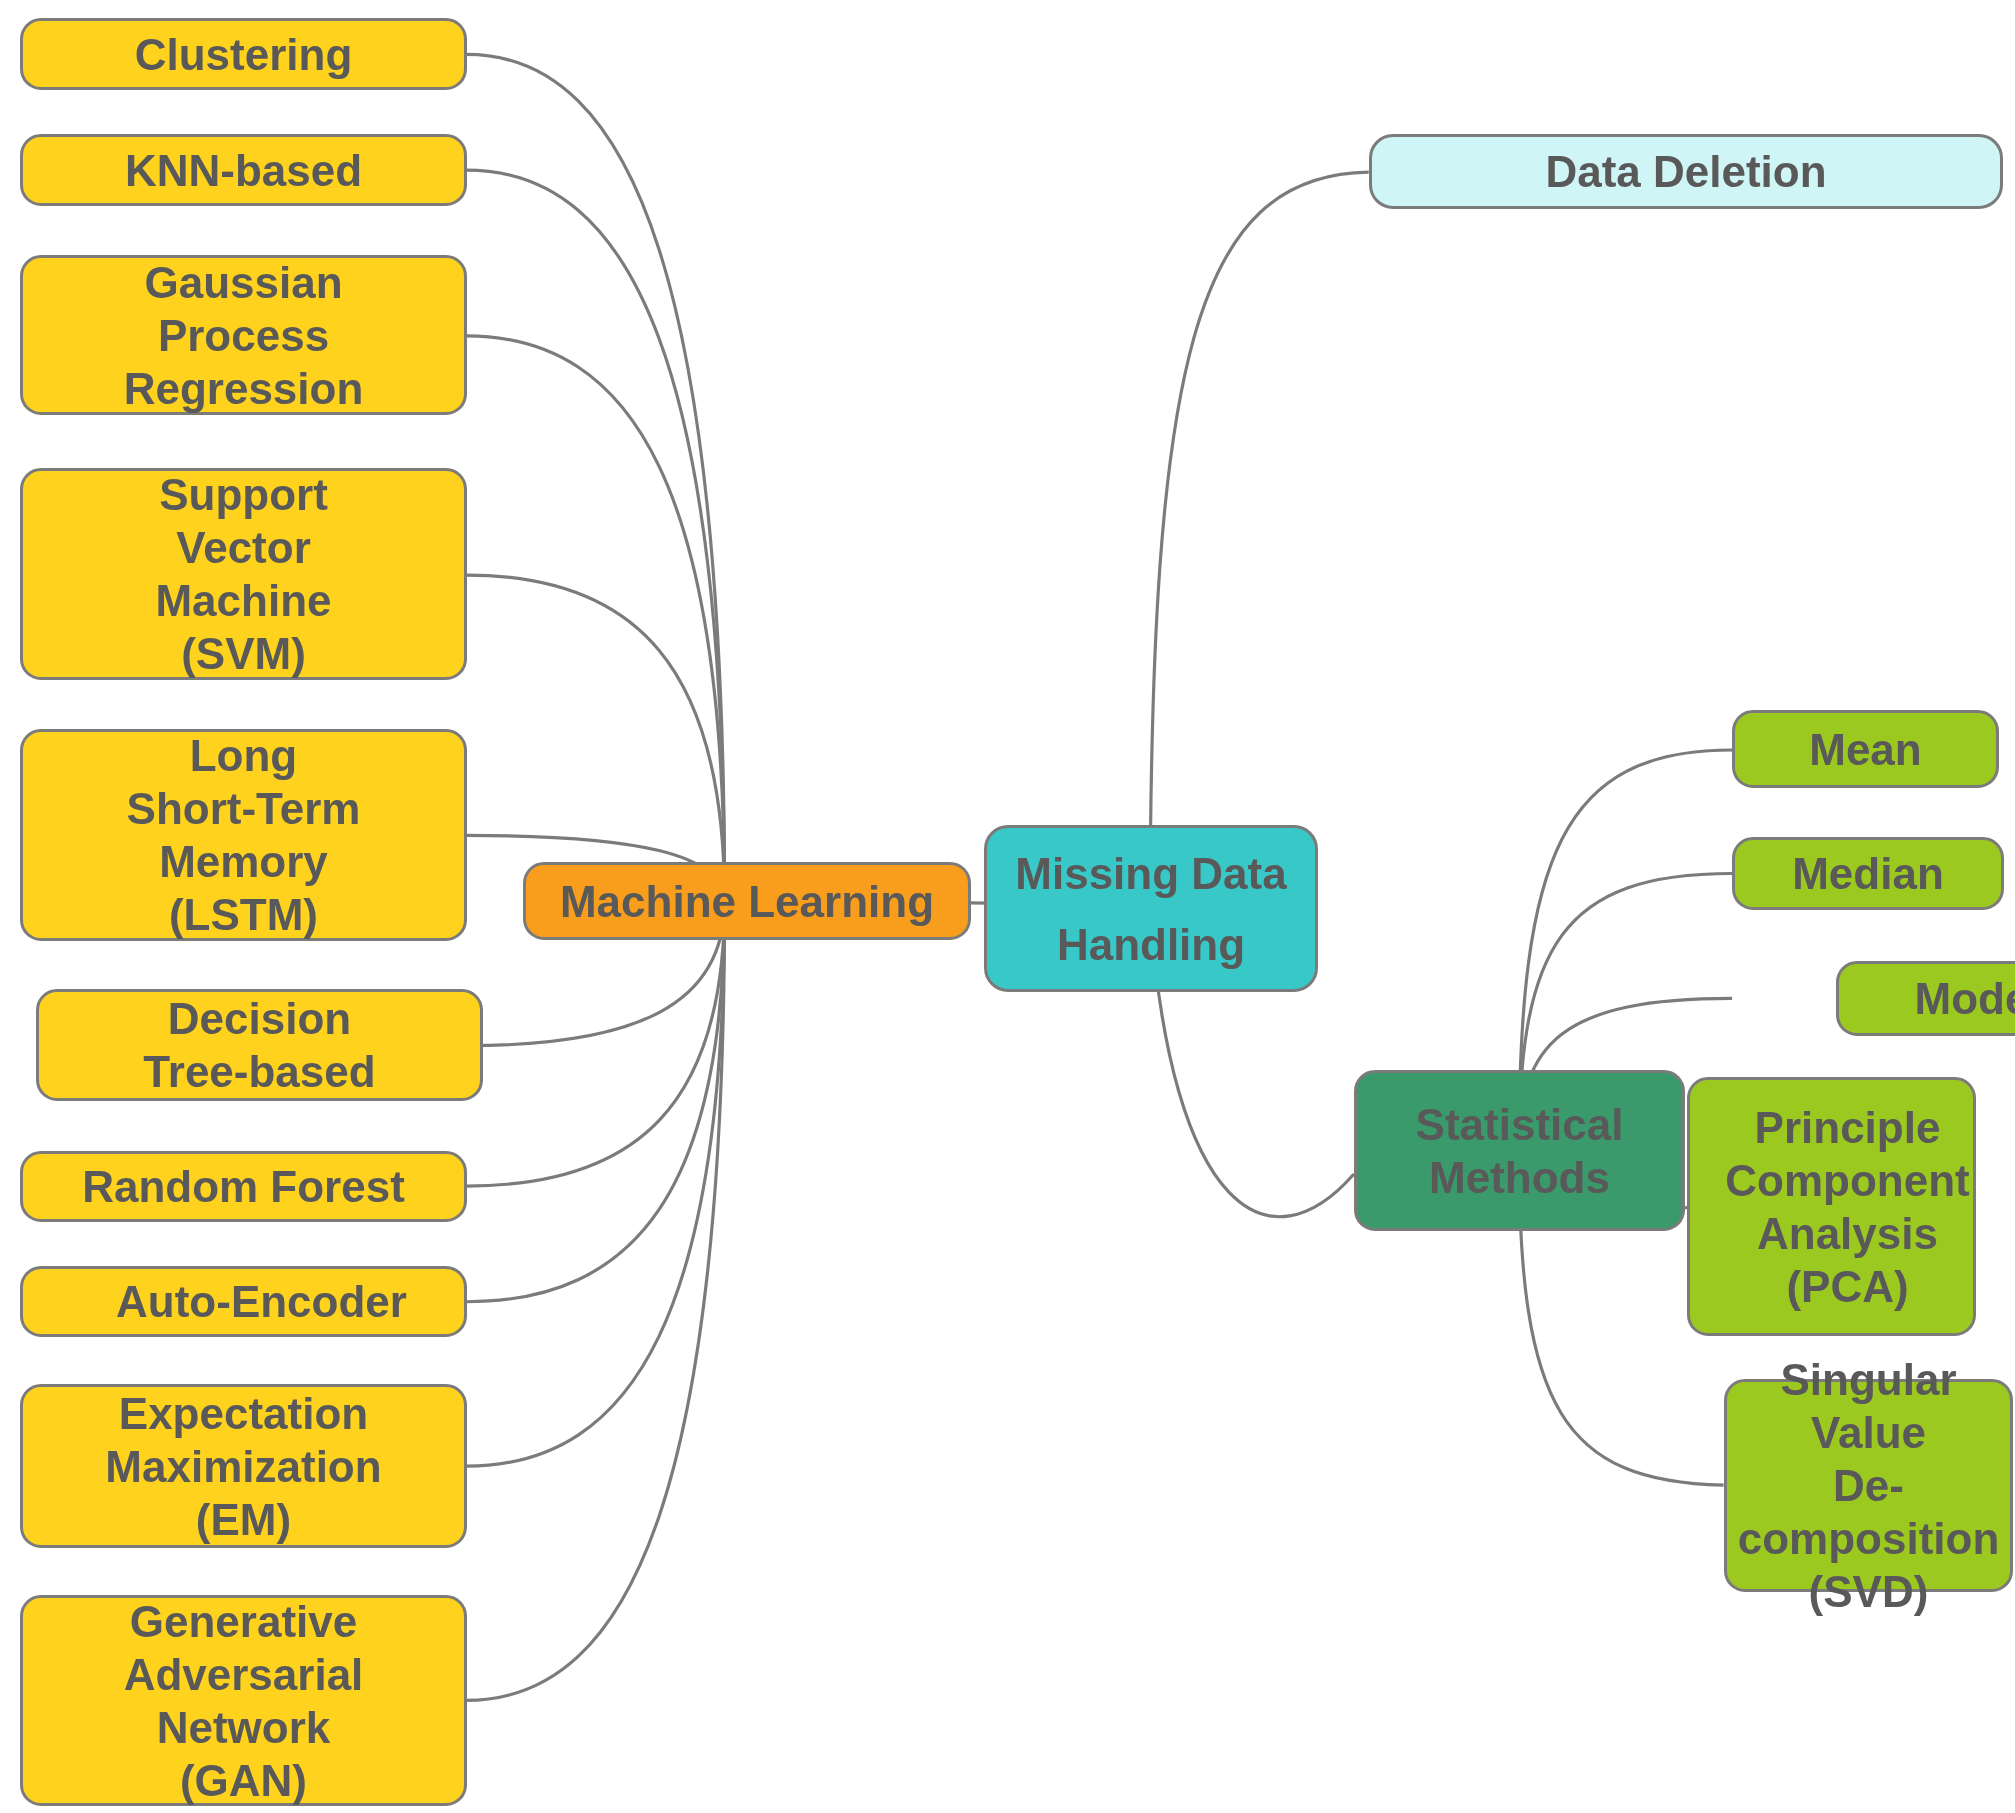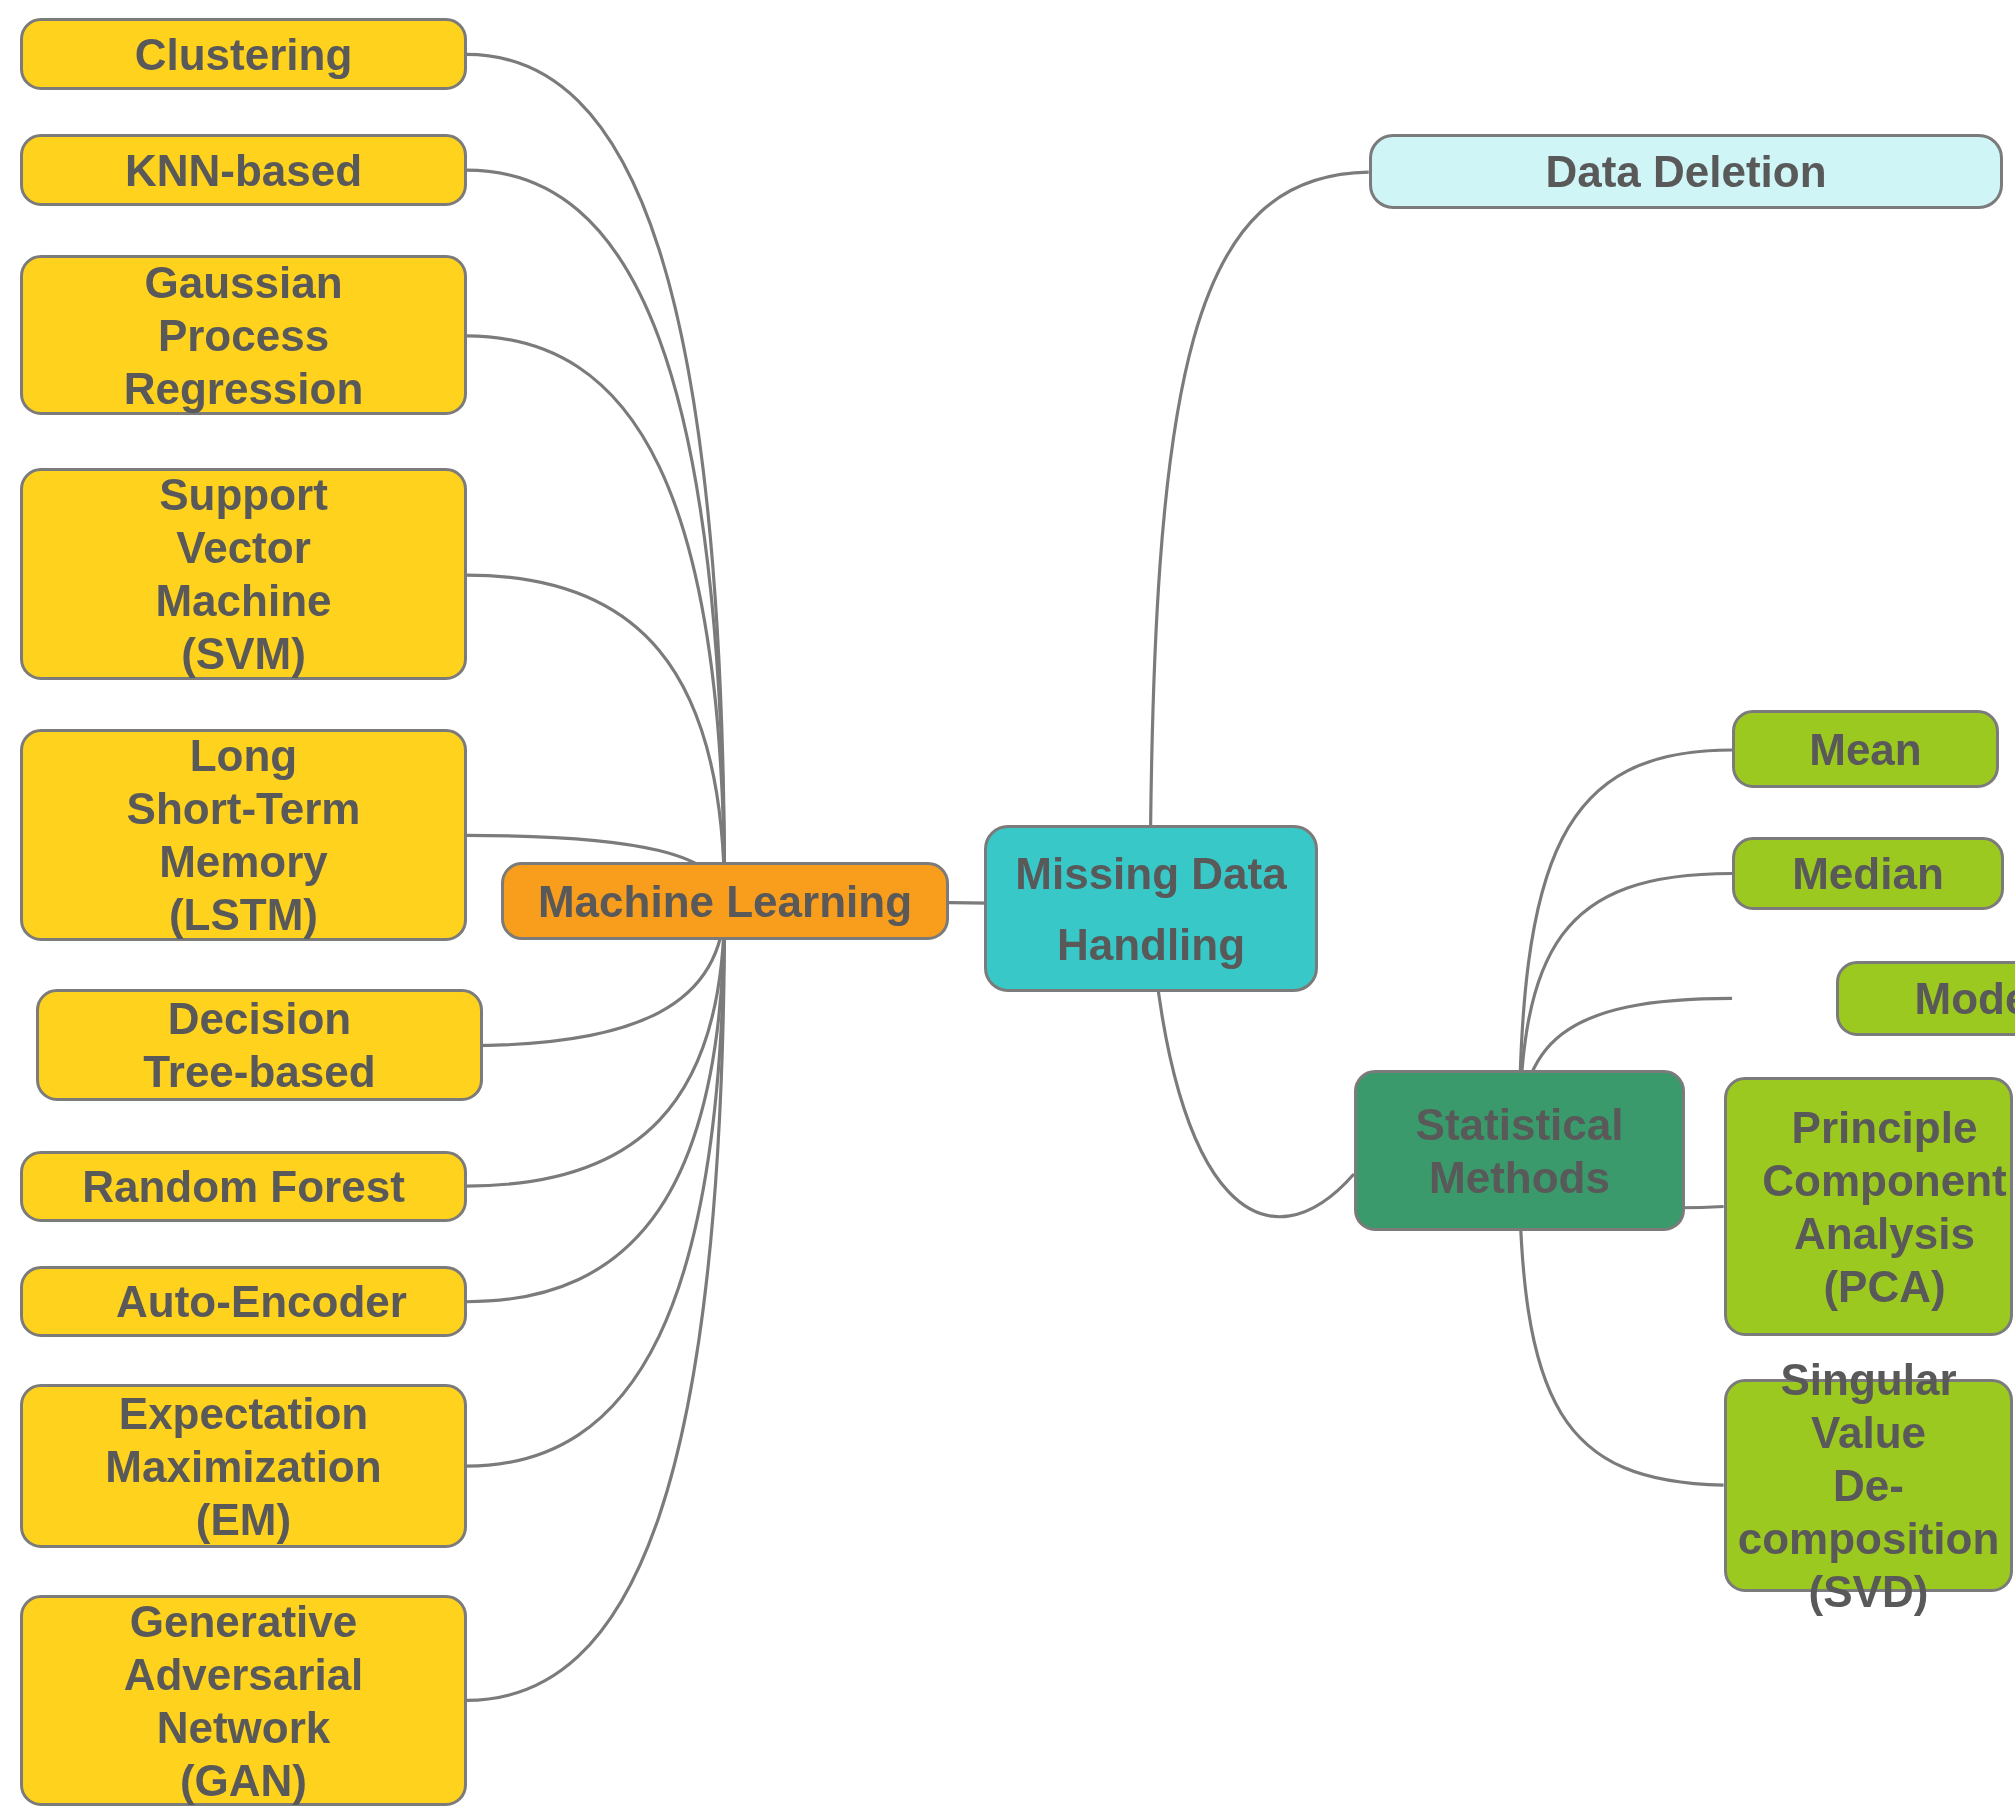--- a/index.html
+++ b/index.html
@@ -15,21 +15,21 @@
   #edges{position:absolute; left:0; top:0; width:2015px; height:1814px;}
   #edges path{fill:none; stroke:var(--edge); stroke-width:4.5px;}
   .node{
     position:absolute; box-sizing:border-box;
     border:3.5px solid var(--border); border-radius:21px;
     display:flex; align-items:center; justify-content:center;
     text-align:center; font-weight:bold; font-size:44px; line-height:53px;
     color:var(--text); white-space:pre-line;
   }
   .c-yellow{background:var(--yellow);}
-  .c-orange{background:var(--orange);}
+  .c-orange{background:var(--orange);margin-left:22px;}
   .c-teal{background:var(--teal);}
   .c-cyan{background:var(--pale-cyan);}
   .c-green{background:var(--sea-green);}
   .c-lime{background:var(--lime);}
 
   #n-clustering{left:20px;top:18.3px;width:447px;height:72px;}
   #n-knn{left:20px;top:134px;width:447px;height:72px;}
   #n-gaussian{left:20px;top:255px;width:447px;height:160px;}
   #n-svm{left:20px;top:468px;width:447px;height:212px;}
   #n-lstm{left:20px;top:729px;width:447px;height:212px;}
@@ -38,21 +38,21 @@
   #n-ae{left:20px;top:1266px;width:447px;height:71px;padding-left:36px;}
   #n-em{left:20px;top:1384px;width:447px;height:164px;}
   #n-gan{left:20px;top:1595px;width:447px;height:211px;}
   #n-ml{left:501px;top:862px;width:448px;height:78px;}
   #n-root{left:984px;top:825px;width:334px;height:167px;line-height:71px;border-radius:24px;}
   #n-dd{left:1369px;top:134px;width:634px;height:75px;border-radius:24px;}
   #n-sm{left:1354px;top:1070px;width:331px;height:161px;}
   #n-mean{left:1732px;top:710px;width:267px;height:78px;}
   #n-median{left:1732px;top:837px;width:272px;height:73px;}
   #n-mode{left:1836px;top:961px;width:272px;height:75px;}
-  #n-pca{left:1724px;top:1077px;width:289px;height:259px;padding-left:32px;}
+  #n-pca{left:1687px;top:1077px;width:289px;height:259px;padding-left:32px;}
   #n-svd{left:1724px;top:1379px;width:289px;height:213px;}
 </style>
 </head>
 <body>
 
 <div id="canvas">
 
   <svg id="edges" viewBox="0 0 2856 2571" aria-hidden="true">
     <path d="M 661 77   C 901 77,   1027 413,  1027 1278"></path>
     <path d="M 661 241  C 901 241,  1027 531,  1027 1278"></path>

